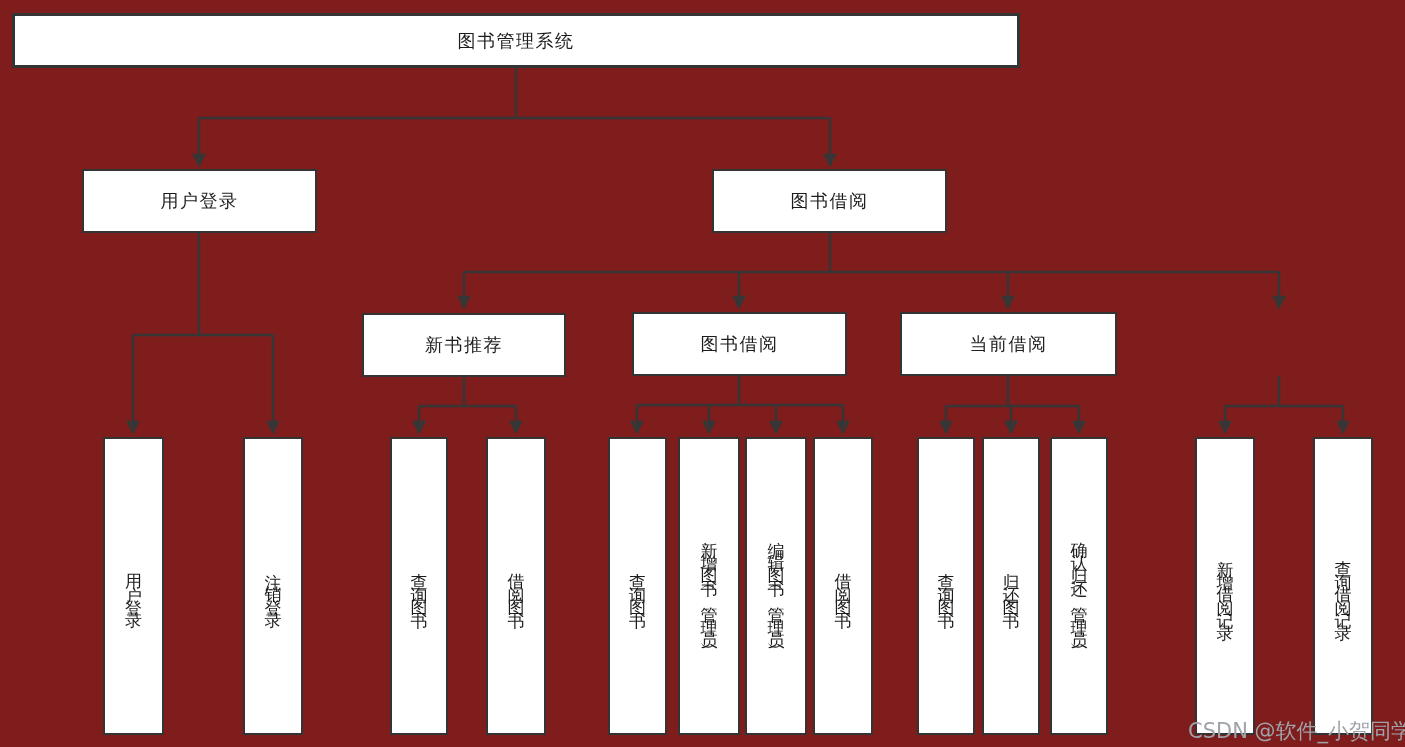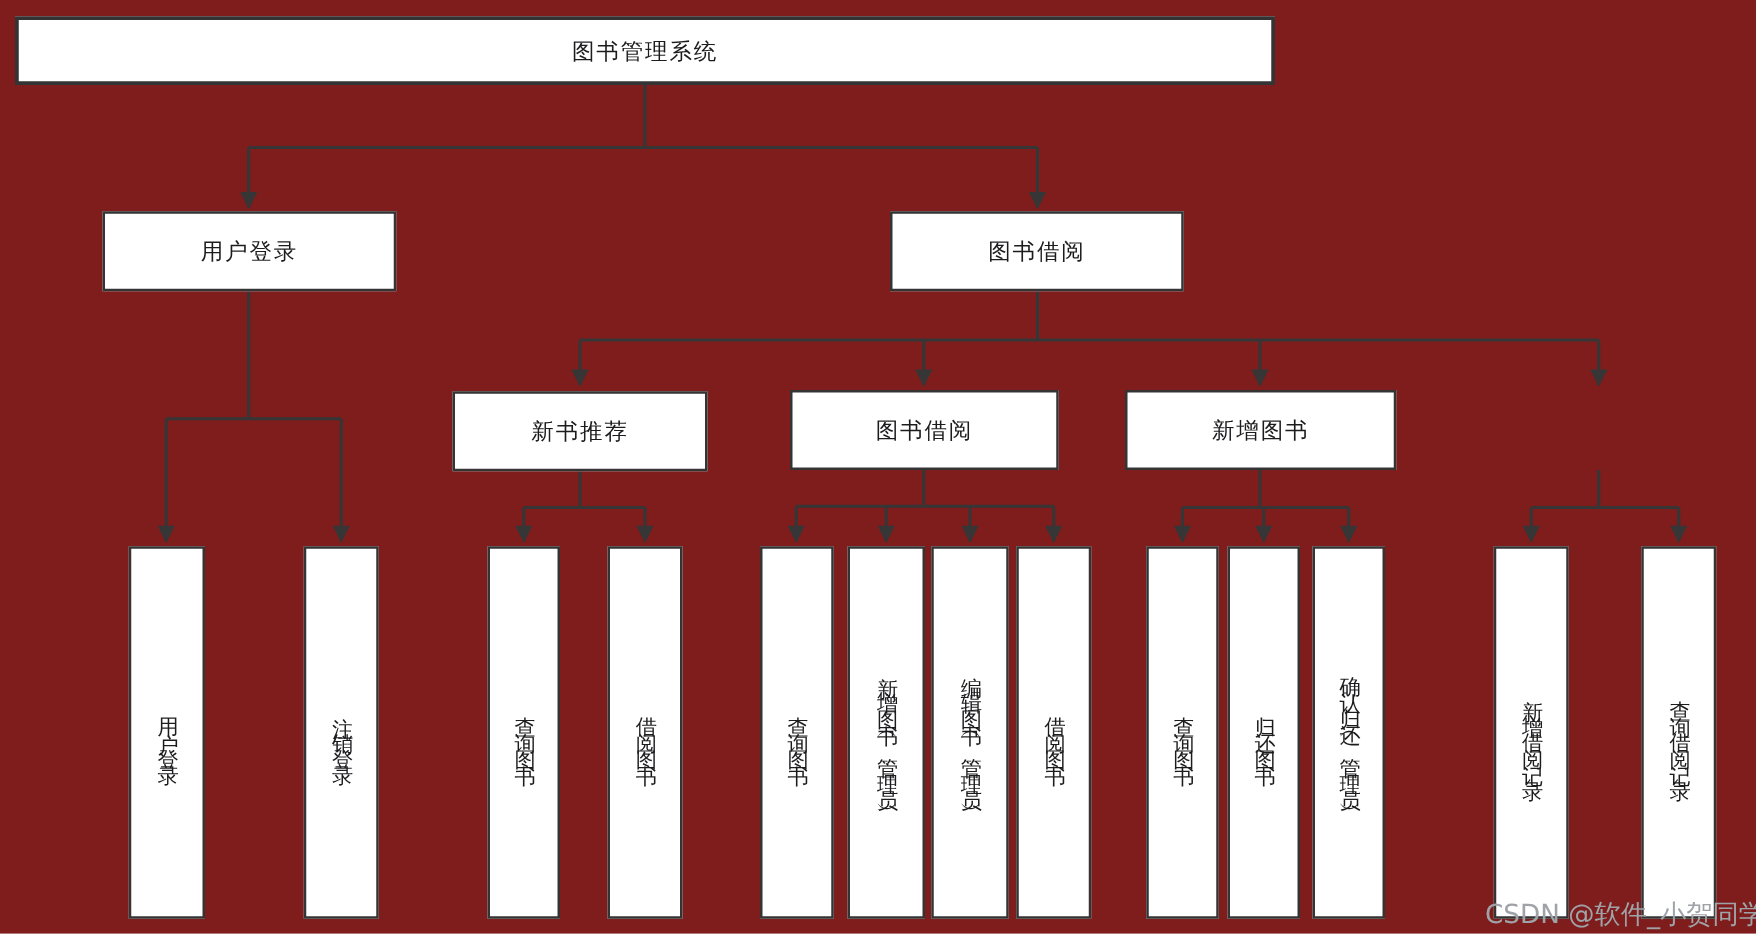--- a/index.html
+++ b/index.html
@@ -69,21 +69,21 @@
     <span class="lbl">图书借阅</span>
   </div>
 
   <div class="node lvl h" style="left:362px;top:313px;width:204px;height:64px">
     <span class="lbl">新书推荐</span>
   </div>
   <div class="node lvl h" style="left:632px;top:312px;width:215px;height:64px">
     <span class="lbl">图书借阅</span>
   </div>
   <div class="node lvl h" style="left:900px;top:312px;width:217px;height:64px">
-    <span class="lbl">新增图书</span>
+    <span class="lbl">当前借阅</span>
   </div>
 
   <div class="node vert" style="left:103px;top:437px;width:61px;height:298px">
     <span class="lbl">用户登录</span>
   </div>
   <div class="node vert" style="left:243px;top:437px;width:60px;height:298px">
     <span class="lbl">注销登录</span>
   </div>
 
   <div class="node vert" style="left:390px;top:437px;width:58px;height:298px">

